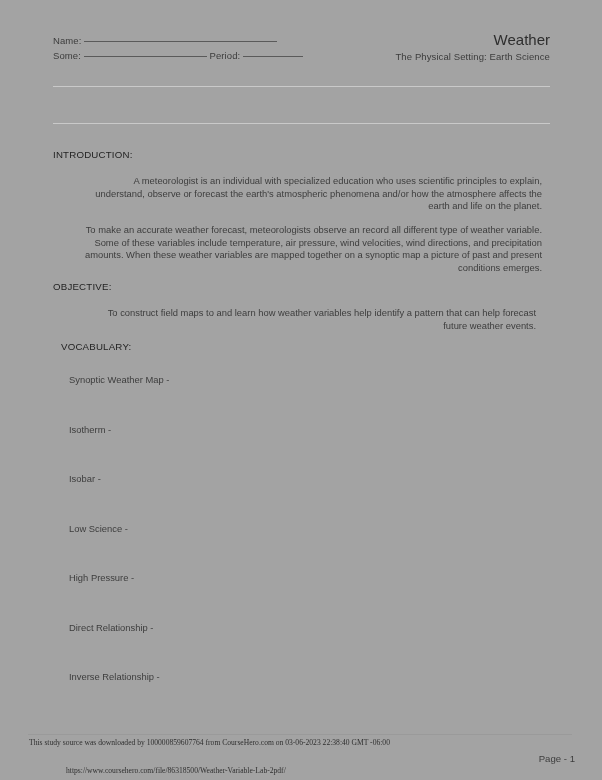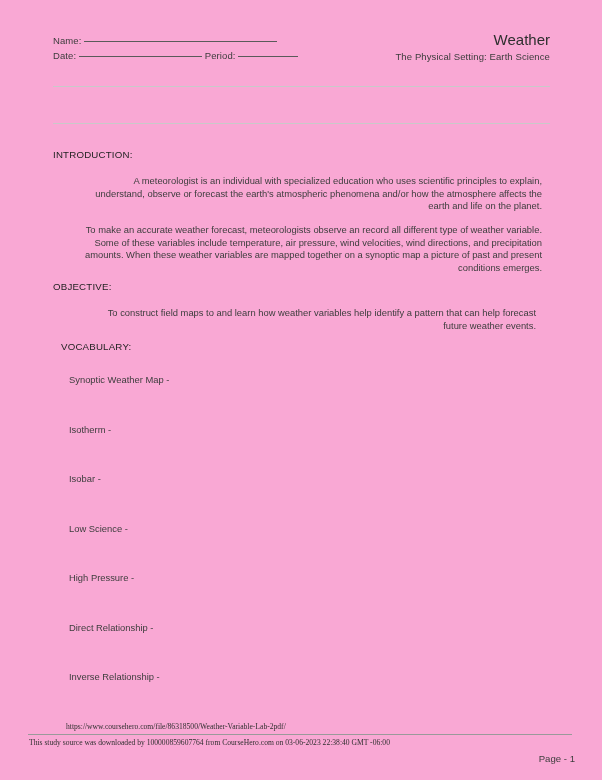--- a/index.html
+++ b/index.html
@@ -12,21 +12,21 @@
     height: 780px;
     position: relative;
     font-family: "Liberation Sans", sans-serif;
     -webkit-font-smoothing: antialiased;
     overflow: hidden;
   }
 
   .page {
     position: absolute;
     inset: 0;
-    background: #f9a8d4;
+    background: #a3a3a3;
   }
 
   
   .header {
     position: absolute;
     top: 33px;
     left: 0;
     right: 0;
     height: 46px;
   }
@@ -154,21 +154,21 @@
     position: absolute;
     top: 753px;
     left: 8px;
     width: 567px;
     text-align: right;
     font-size: 9.6px;
     color: #3d3d3d;
   }
   .footer-url {
     position: absolute;
-    top: 722px;
+    top: 766px;
     left: 29px;
     font-family: "Liberation Serif", serif;
     font-size: 7.6px;
     line-height: 10px;
     color: #2f2f2f;
     white-space: nowrap;
     padding-left: 37px;
   }
 </style>
 </head>
@@ -177,21 +177,21 @@
 <div class="page">
 
   <div class="header">
 
     <div class="hdr-left">
       <div>
         <span>Name:</span>
         <span class="fill-line line-name"></span>
       </div>
       <div>
-        <span>Date:</span>
+        <span>Some:</span>
         <span class="fill-line line-date"></span>
         <span>Period:</span>
         <span class="fill-line line-period"></span>
       </div>
     </div>
 
     <div class="hdr-right">
       <div class="hdr-title">Weather</div>
       <div class="hdr-sub">The Physical Setting: Earth Science</div>
     </div>

